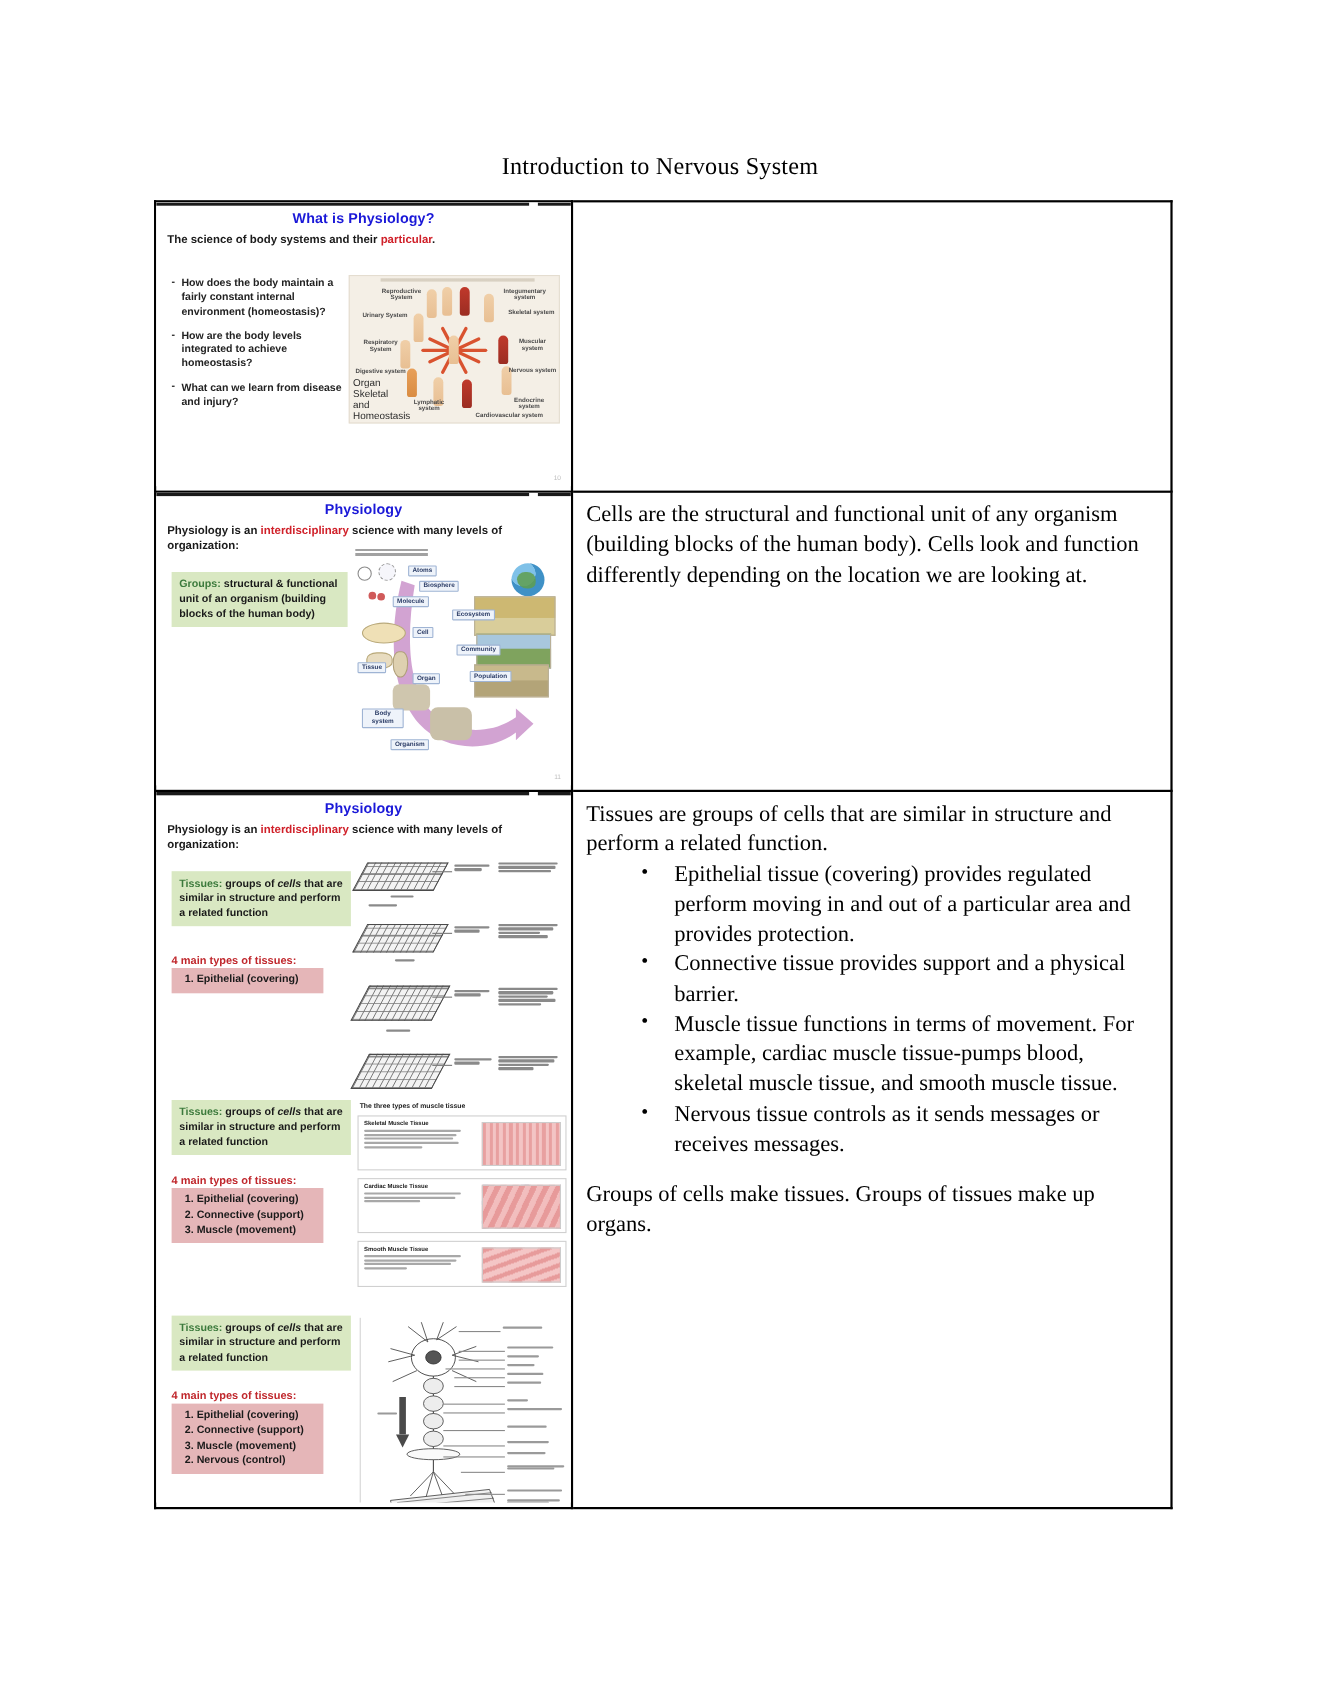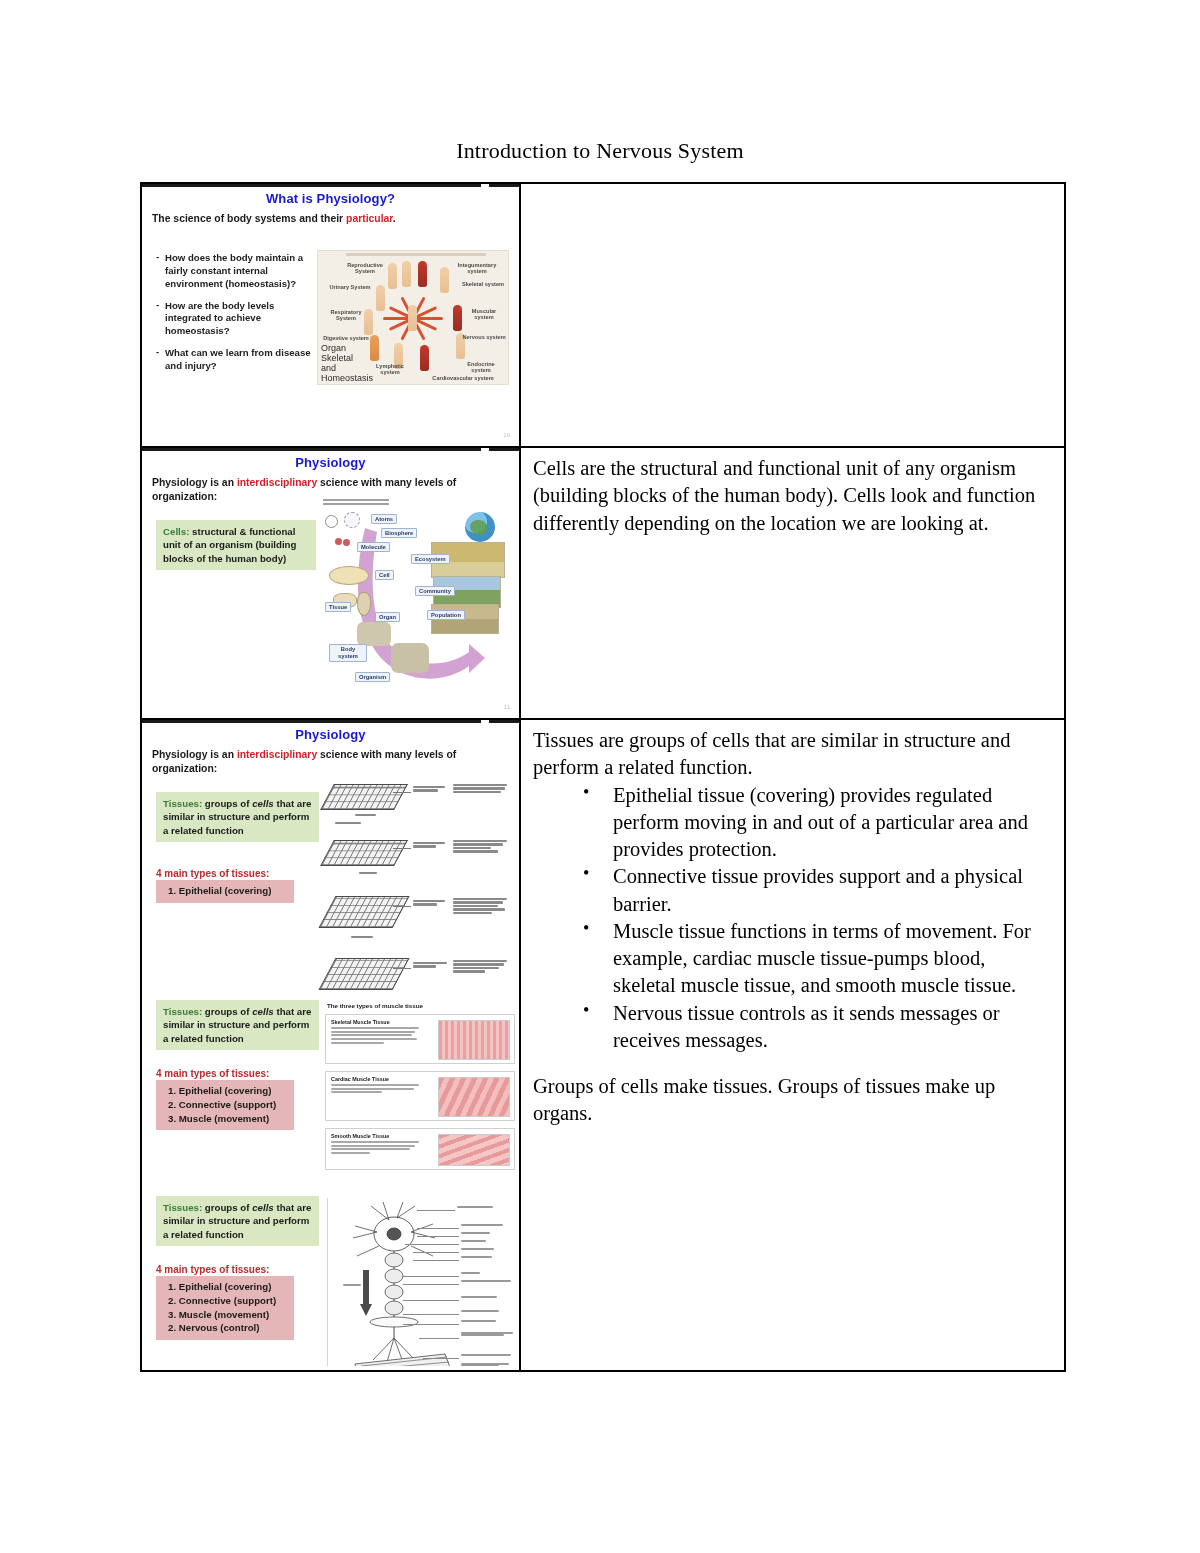--- a/index.html
+++ b/index.html
@@ -265,21 +265,21 @@
       <tr class="row2">
         <td class="col-left">
           <div class="slide" style="height:266px;">
             <div class="slide-top-rule short"></div>
             <div class="slide-top-rule-tab"></div>
 
             <div class="s-title">Physiology</div>
 
             <div class="s-lead" style="width:330px;"><span>Physiology is an </span><span class="hl-red">interdisciplinary</span><span> science with many levels of organization:</span></div>
 
-            <div class="green-box" style="position:absolute;left:14px;top:72px;width:160px;"><span class="hl-green">Cells:</span><span> structural &amp; functional unit of an organism (building blocks of the human body)</span></div>
+            <div class="green-box" style="position:absolute;left:14px;top:72px;width:160px;"><span class="hl-green">Groups:</span><span> structural &amp; functional unit of an organism (building blocks of the human body)</span></div>
 
             <div class="fig-levels">
               <div class="credit2"></div>
 
               <svg width="196" height="200" style="position:absolute;left:0;top:0;">
                 <path d="M46,30 C34,80 36,130 62,160 C86,186 126,186 150,168 L150,175 L166,160 L150,146 L150,154 C128,170 94,170 74,150 C52,128 50,82 58,34 Z" fill="#c07fc0" opacity="0.72"></path>
               </svg>
 
               <div style="position:absolute;left:6px;top:17px;width:11px;height:11px;border:1px solid #8b8b8b;border-radius:50%;background:#fff;"></div>
               <div style="position:absolute;left:25px;top:14px;width:14px;height:14px;border:1px dashed #9a9a9a;border-radius:50%;background:#f6f6fb;"></div>

